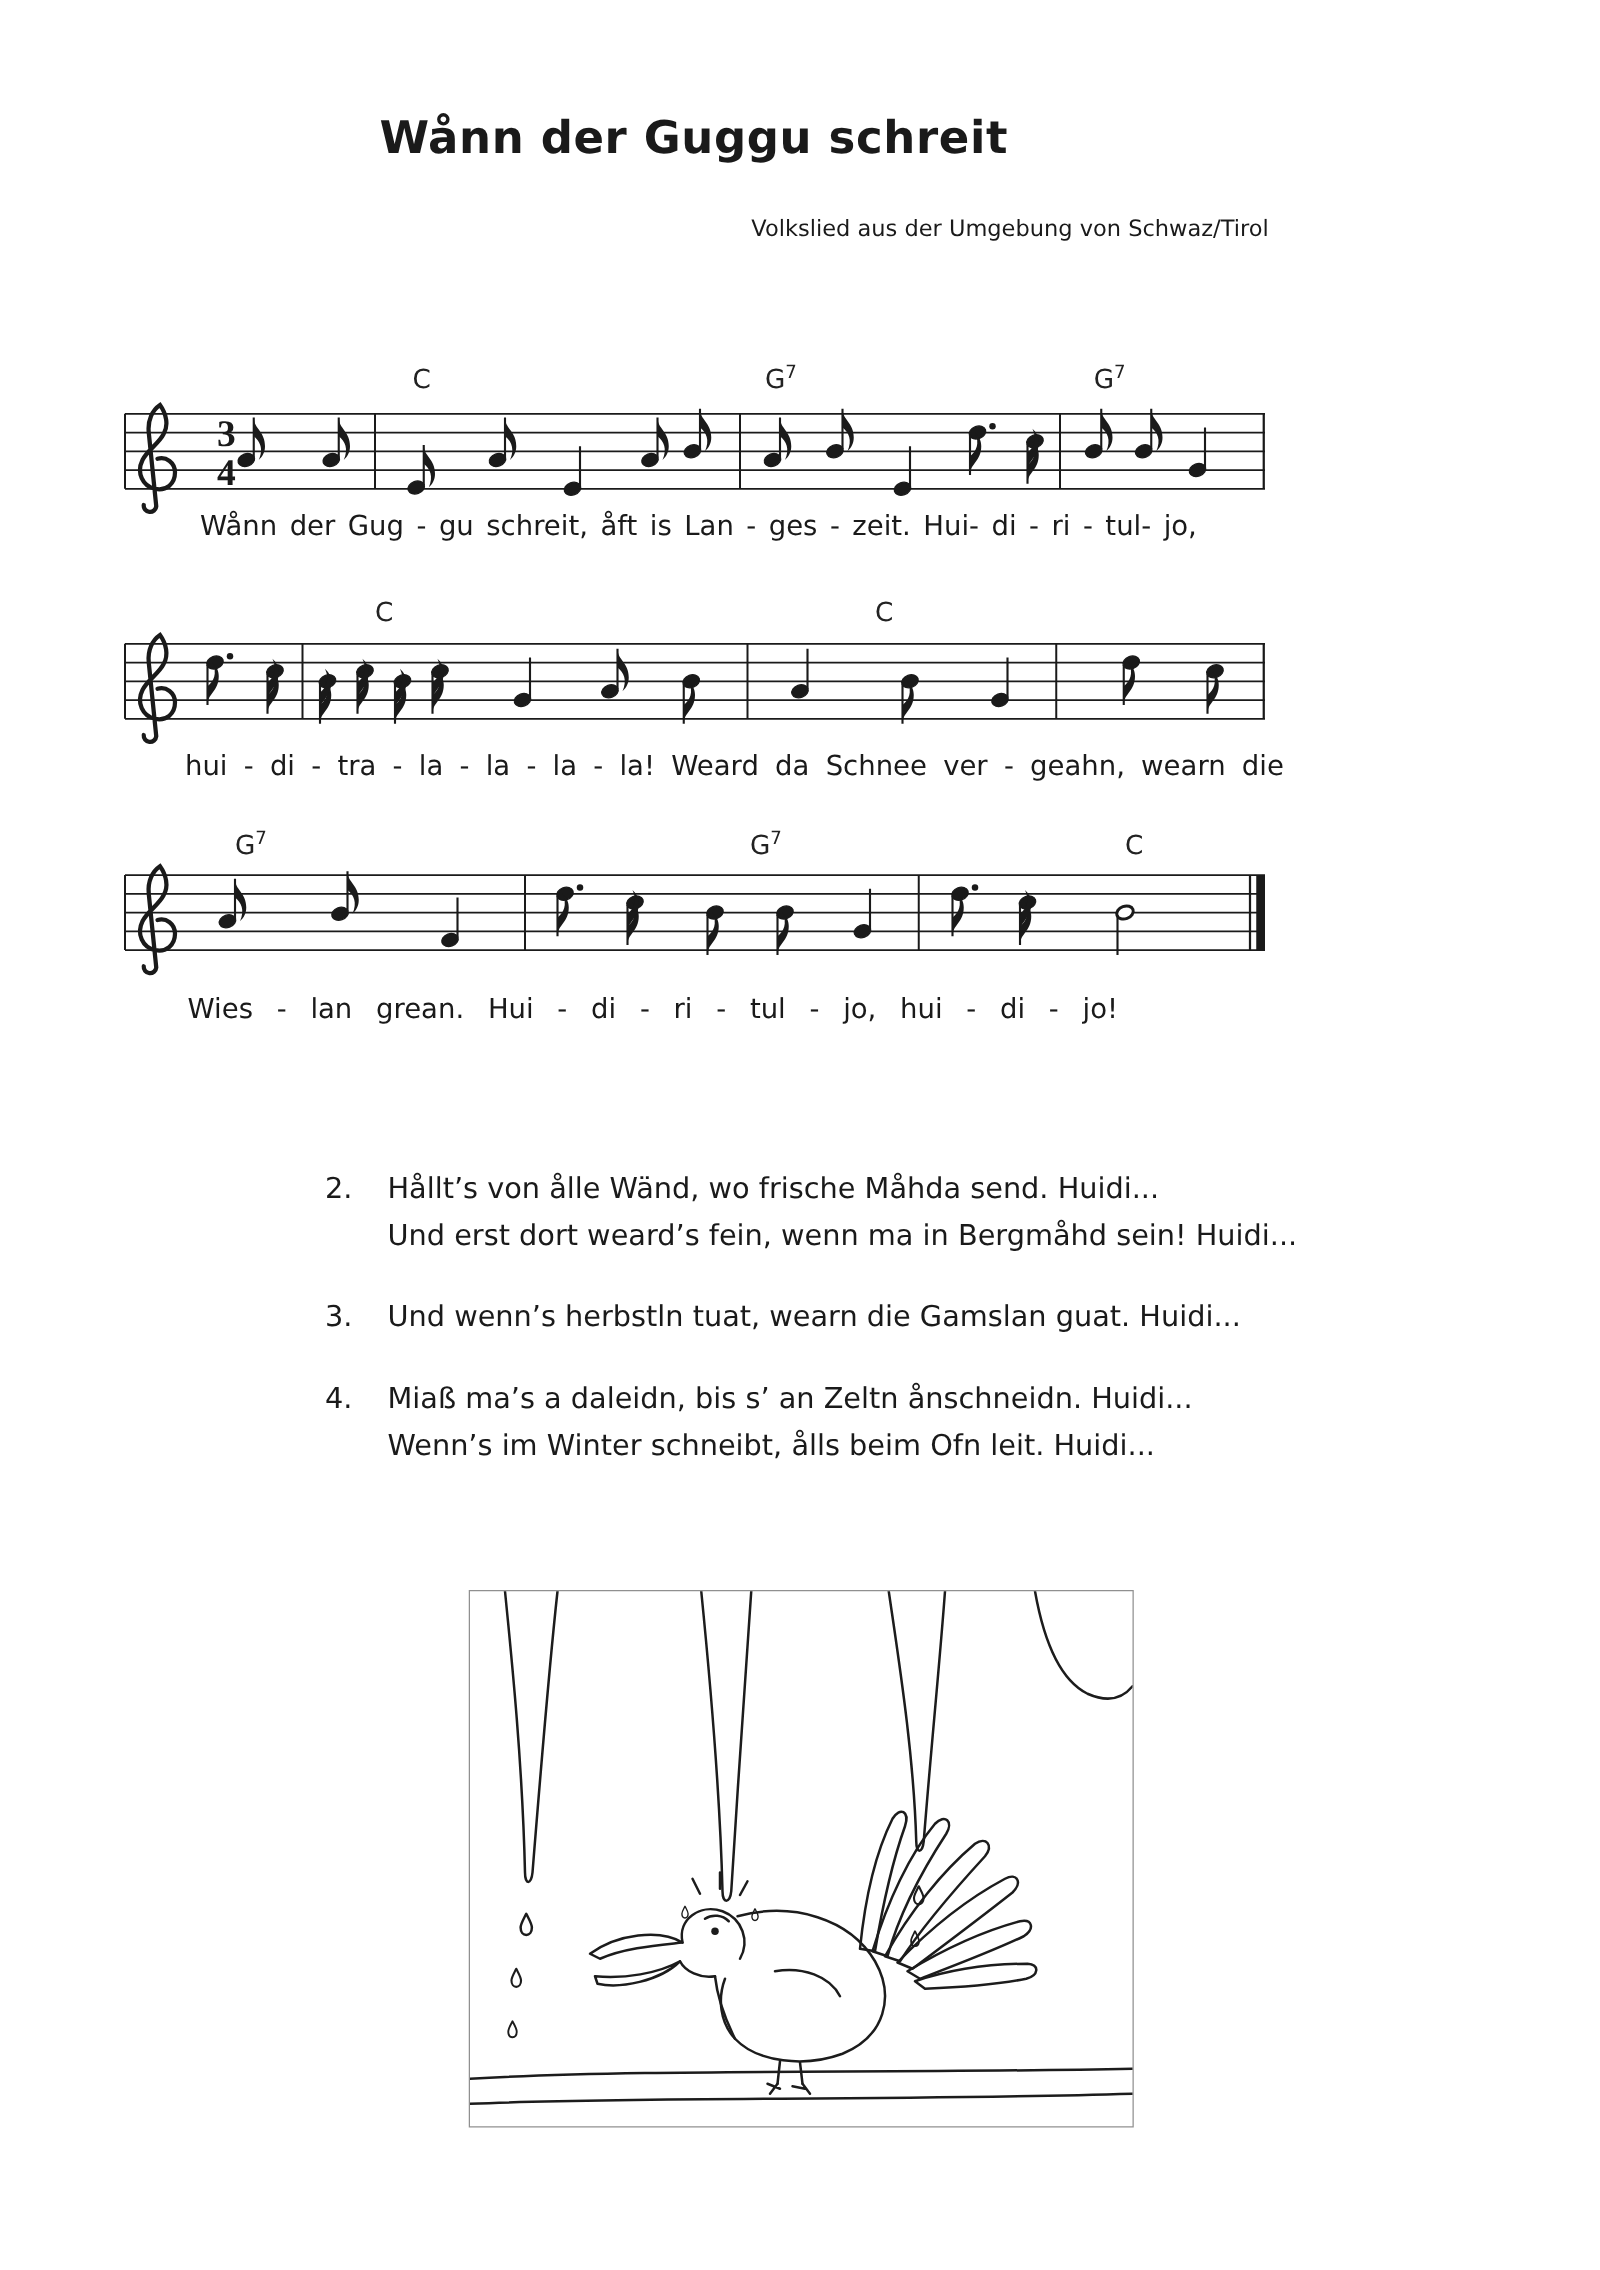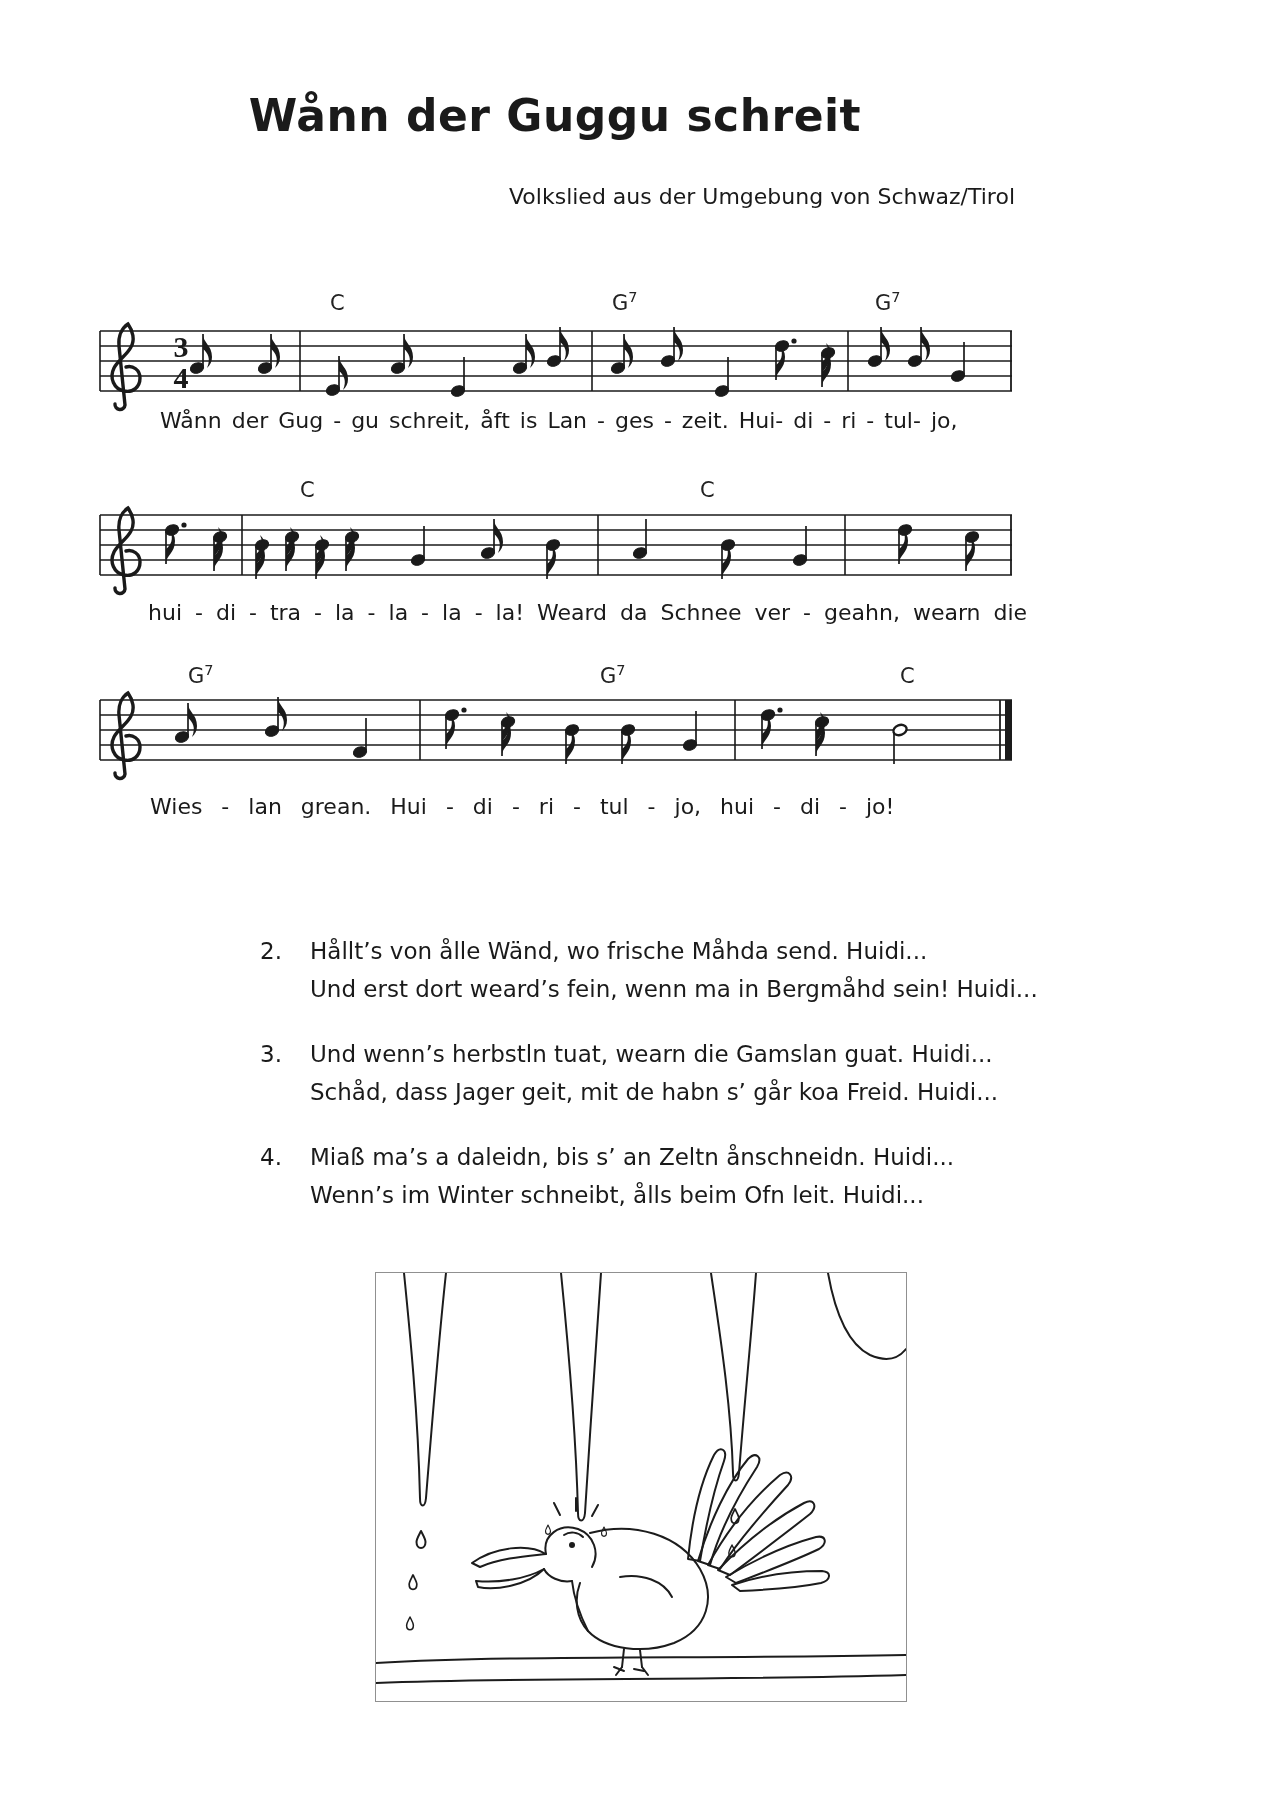--- a/index.html
+++ b/index.html
@@ -7,27 +7,27 @@
     position:relative;
     width:1280px;height:1816px;
     background:#ffffff;
     font-family:"DejaVu Sans", sans-serif;
     color:#1a1a1a;
     overflow:hidden;
   }
   .title{
     position:absolute;top:90px;left:0;width:1110px;
     text-align:center;
-    font-size:44px;font-weight:700;letter-spacing:0.5px;
+    font-size:36px;font-weight:700;letter-spacing:0.5px;
     margin:0;
   }
   .subtitle{
-    position:absolute;top:184px;left:0;width:1015px;
+    position:absolute;top:173px;left:0;width:1015px;
     text-align:right;
-    font-size:22px;
+    font-size:18px;
   }
   #score-svg{position:absolute;left:0;top:0;}
   .verses{
     position:absolute;left:260px;top:932px;width:780px;
   }
   .verse{
     display:flex;gap:16px;
     font-size:23px;line-height:38px;
     margin-bottom:27px;
   }
@@ -316,21 +316,20 @@
       <div class="verse-number">2.</div>
       <div class="verse-lines">
         <div>Hållt’s von ålle Wänd, wo frische Måhda send. Huidi...</div>
         <div>Und erst dort weard’s fein, wenn ma in Bergmåhd sein! Huidi...</div>
       </div>
     </div>
     <div class="verse">
       <div class="verse-number">3.</div>
       <div class="verse-lines">
         <div>Und wenn’s herbstln tuat, wearn die Gamslan guat. Huidi...</div>
-        <div>Schåd, dass Jager geit, mit de habn s’ går koa Freid. Huidi...</div>
       </div>
     </div>
     <div class="verse">
       <div class="verse-number">4.</div>
       <div class="verse-lines">
         <div>Miaß ma’s a daleidn, bis s’ an Zeltn ånschneidn. Huidi...</div>
         <div>Wenn’s im Winter schneibt, ålls beim Ofn leit. Huidi...</div>
       </div>
     </div>
   </div>

